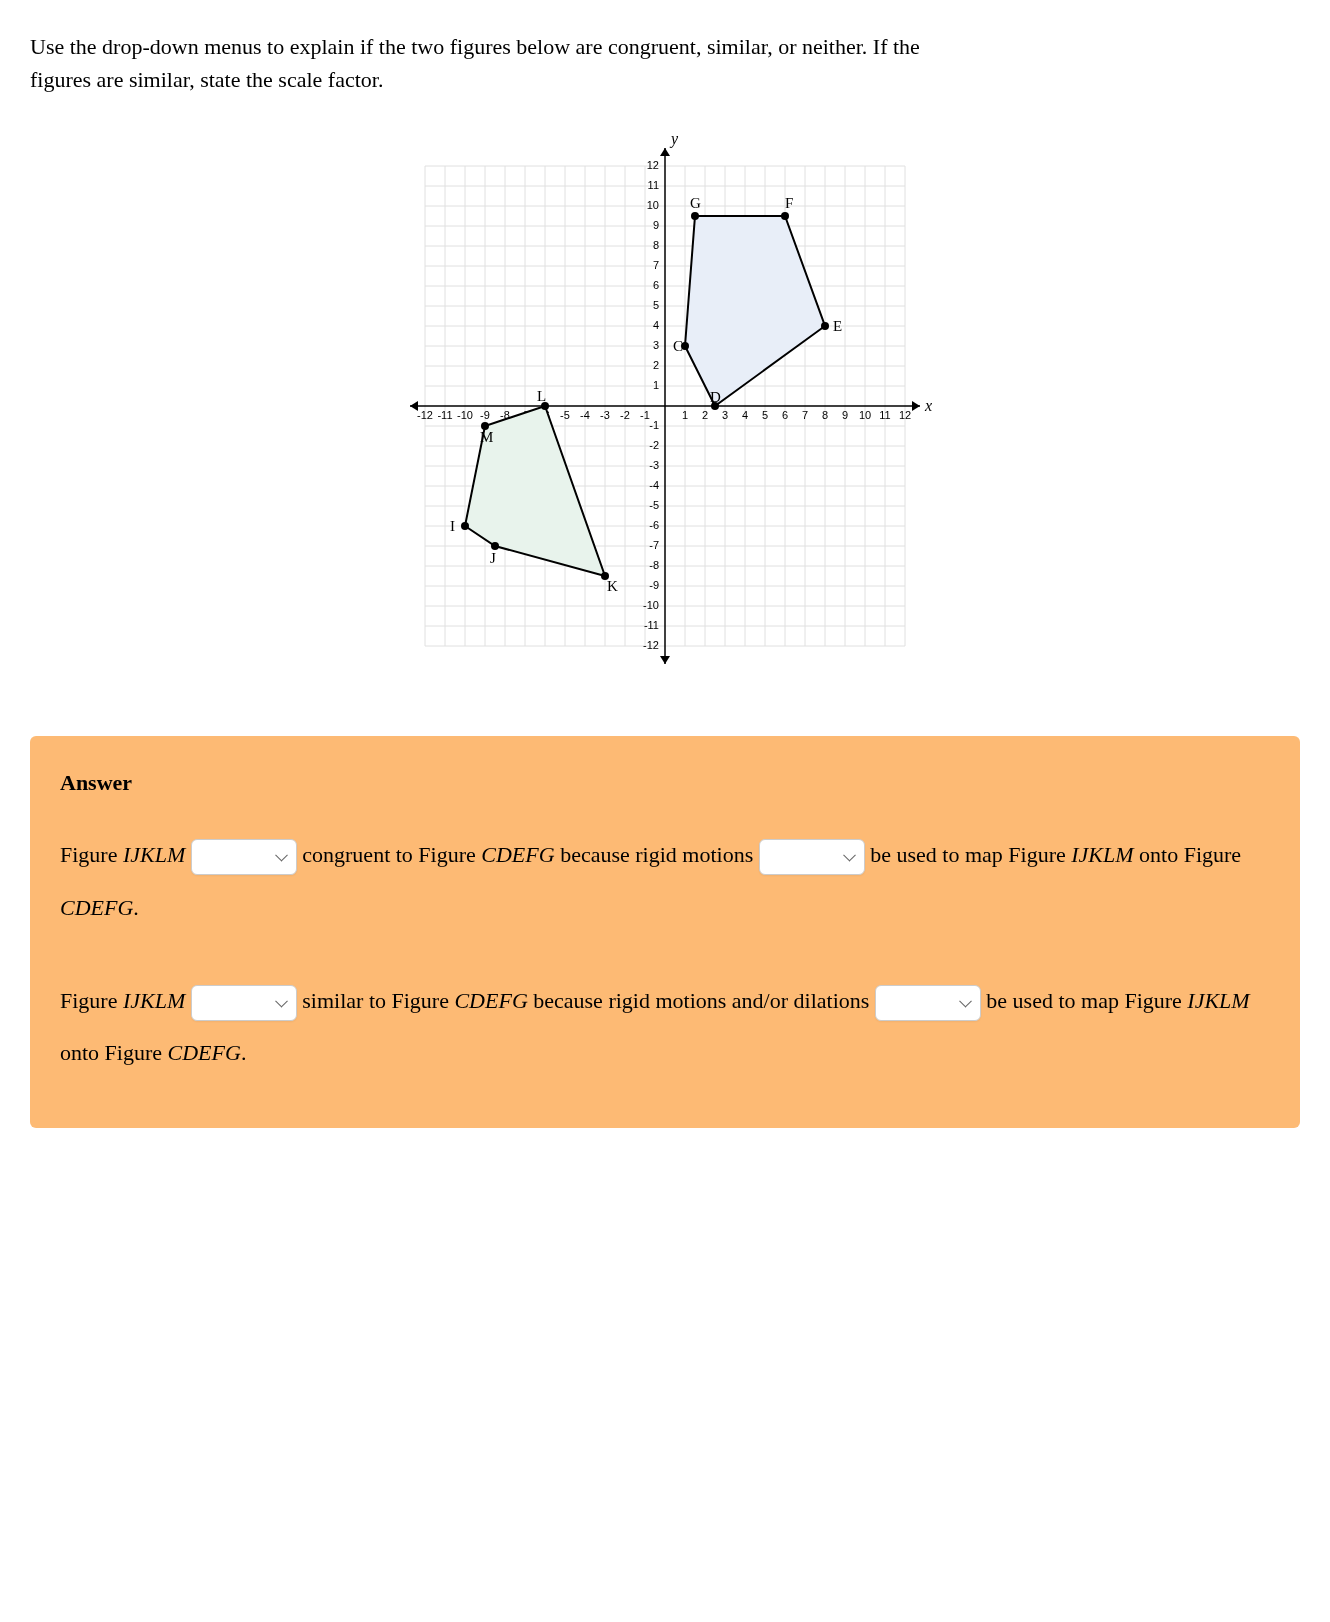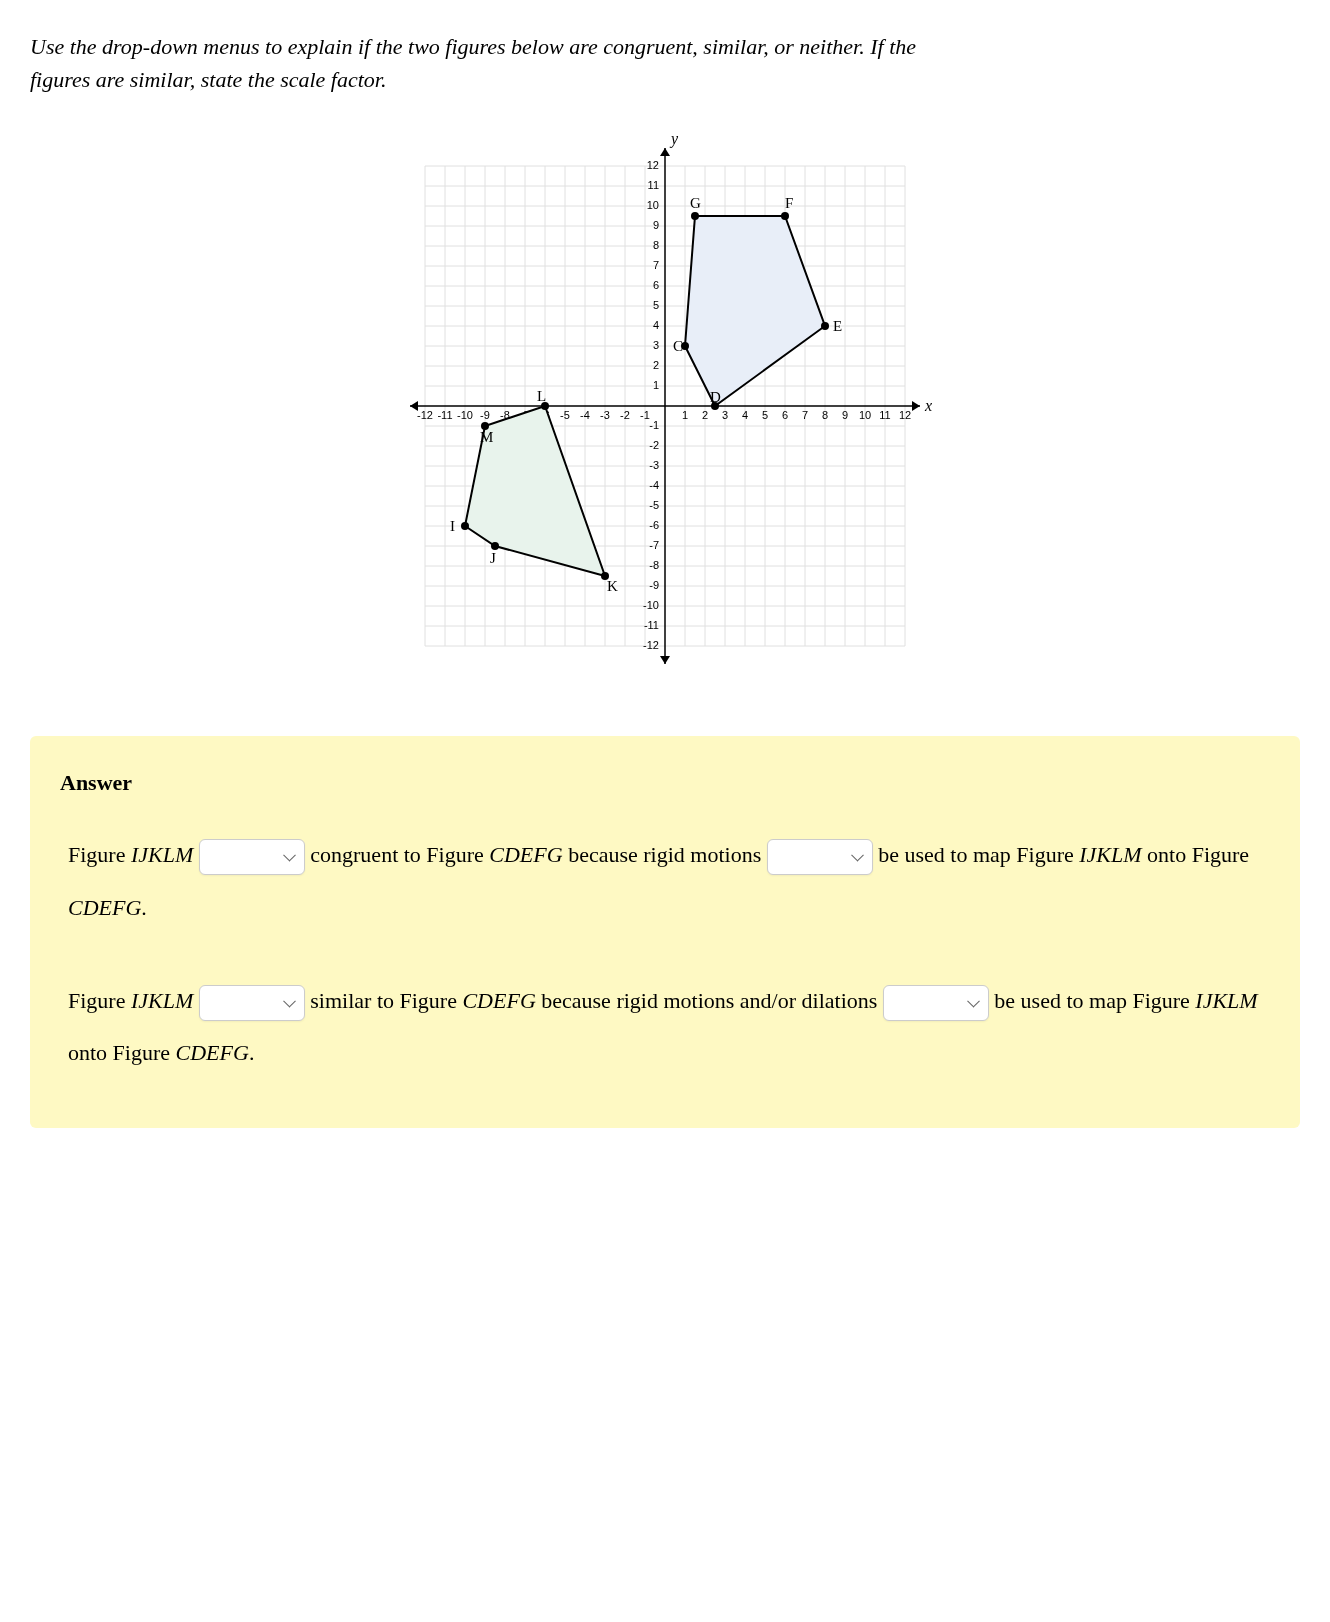--- a/index.html
+++ b/index.html
@@ -7,43 +7,42 @@
     margin: 0;
     padding: 30px;
     background: #fff;
     color: #000;
     font-size: 22px;
     line-height: 1.5;
   }
   .question {
     margin-bottom: 30px;
     max-width: 900px;
-    font-style: italic;
   }
   .graph-container {
     display: flex;
     justify-content: center;
     margin: 30px 0 50px 0;
   }
   svg.graph {
     display: block;
   }
   .answer-section {
-    background: #fef9c3;
+    background: #fdba74;
     padding: 30px;
     border-radius: 6px;
     margin-top: 20px;
   }
   .answer-title {
     font-weight: bold;
     margin-bottom: 30px;
     font-size: 22px;
   }
   .answer-line {
-    margin: 18px 8px;
+    margin: 18px 0;
     line-height: 2.4;
   }
   .dropdown {
     display: inline-block;
     border: 1px solid #ccc;
     border-radius: 6px;
     background: #fff;
     padding: 6px 30px 6px 14px;
     position: relative;
     vertical-align: middle;

